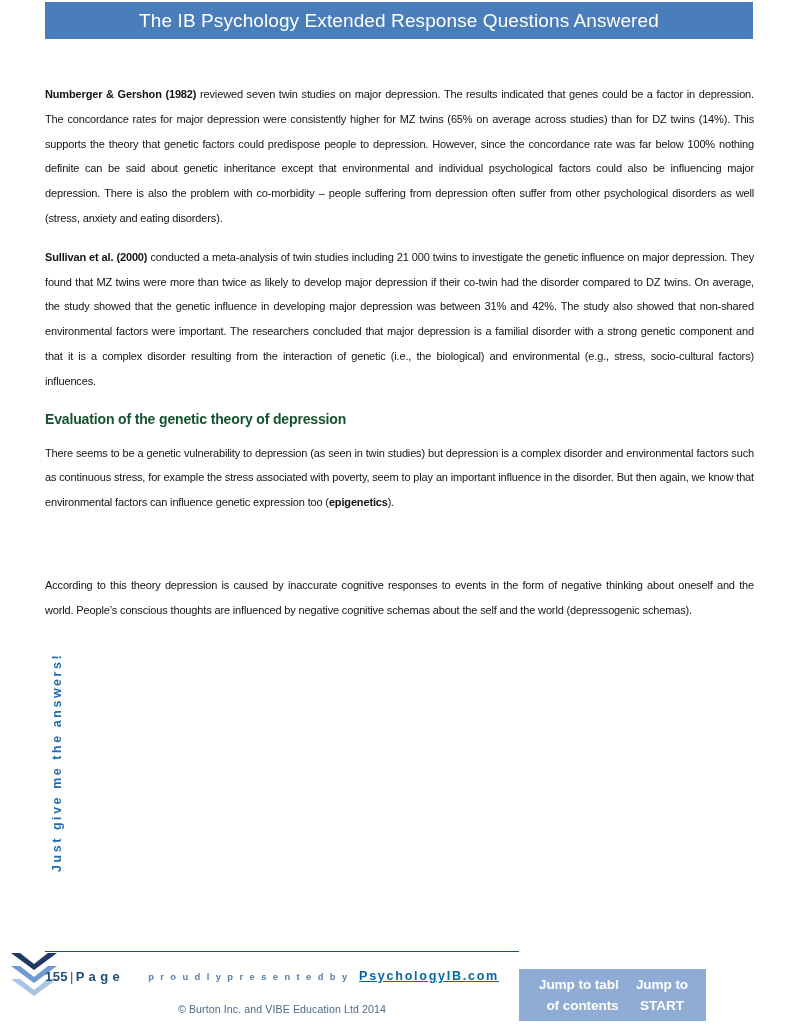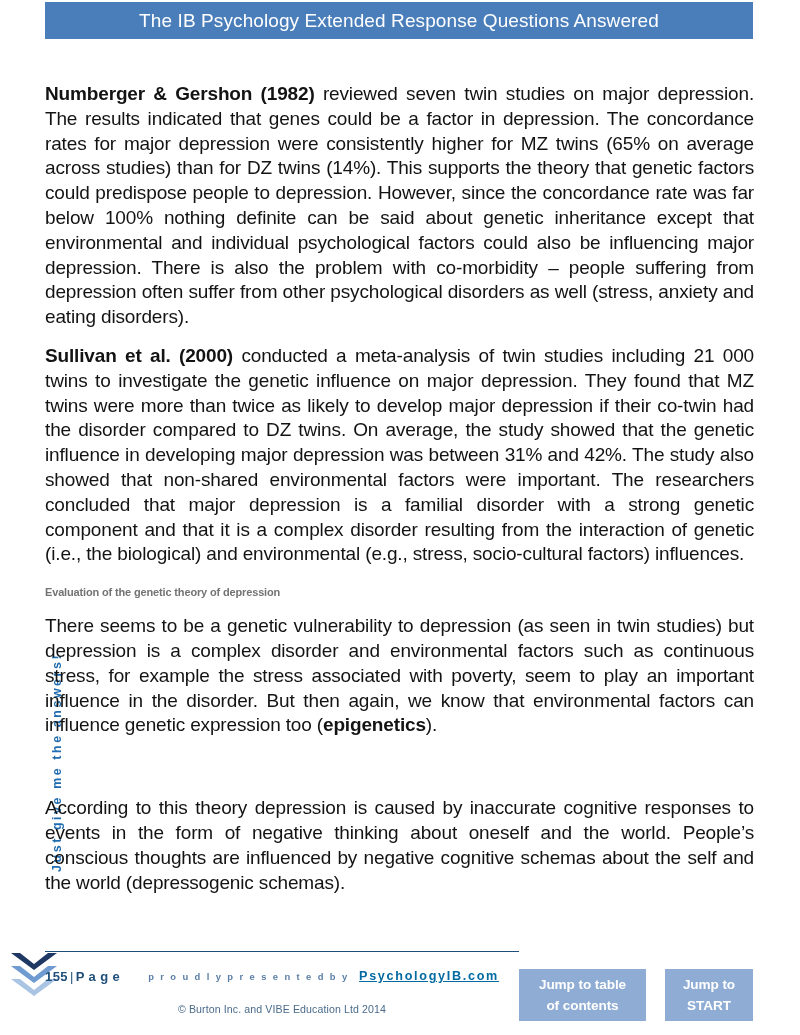--- a/index.html
+++ b/index.html
@@ -38,34 +38,34 @@
 
   
   .content {
     position: absolute;
     left: 45px;
     top: 82px;
     width: 709px;
   }
   .para {
     text-align: justify;
-    font-size: 19px;
+    font-size: 11px;
     line-height: 24.8px;
     margin: 0 0 14px 0;
     color: #131313;
     letter-spacing: -0.15px;
   }
   .para b, .para strong { font-weight: bold; }
 
   .heading {
-    font-size: 11px;
+    font-size: 14px;
     font-weight: bold;
     line-height: 22px;
     margin: 0 0 11px 0;
-    color: #737373;
+    color: #14532d;
     letter-spacing: -0.15px;
   }
   .gap-block { height: 44px; }
 
   
   .sidebar-vertical {
     position: absolute;
     left: 0px;
     top: 0px;
     width: 42px;
@@ -176,21 +176,21 @@
     justify-content: center;
     letter-spacing: -0.1px;
   }
   .jump-toc {
     left: 519px;
     top: 969px;
     width: 127px;
     height: 52px;
   }
   .jump-start {
-    left: 665px;
+    left: 618px;
     top: 969px;
     width: 88px;
     height: 52px;
   }
   .jump-button span { display: block; }
 </style>
 </head>
 <body>
 
 <div class="header-banner">

